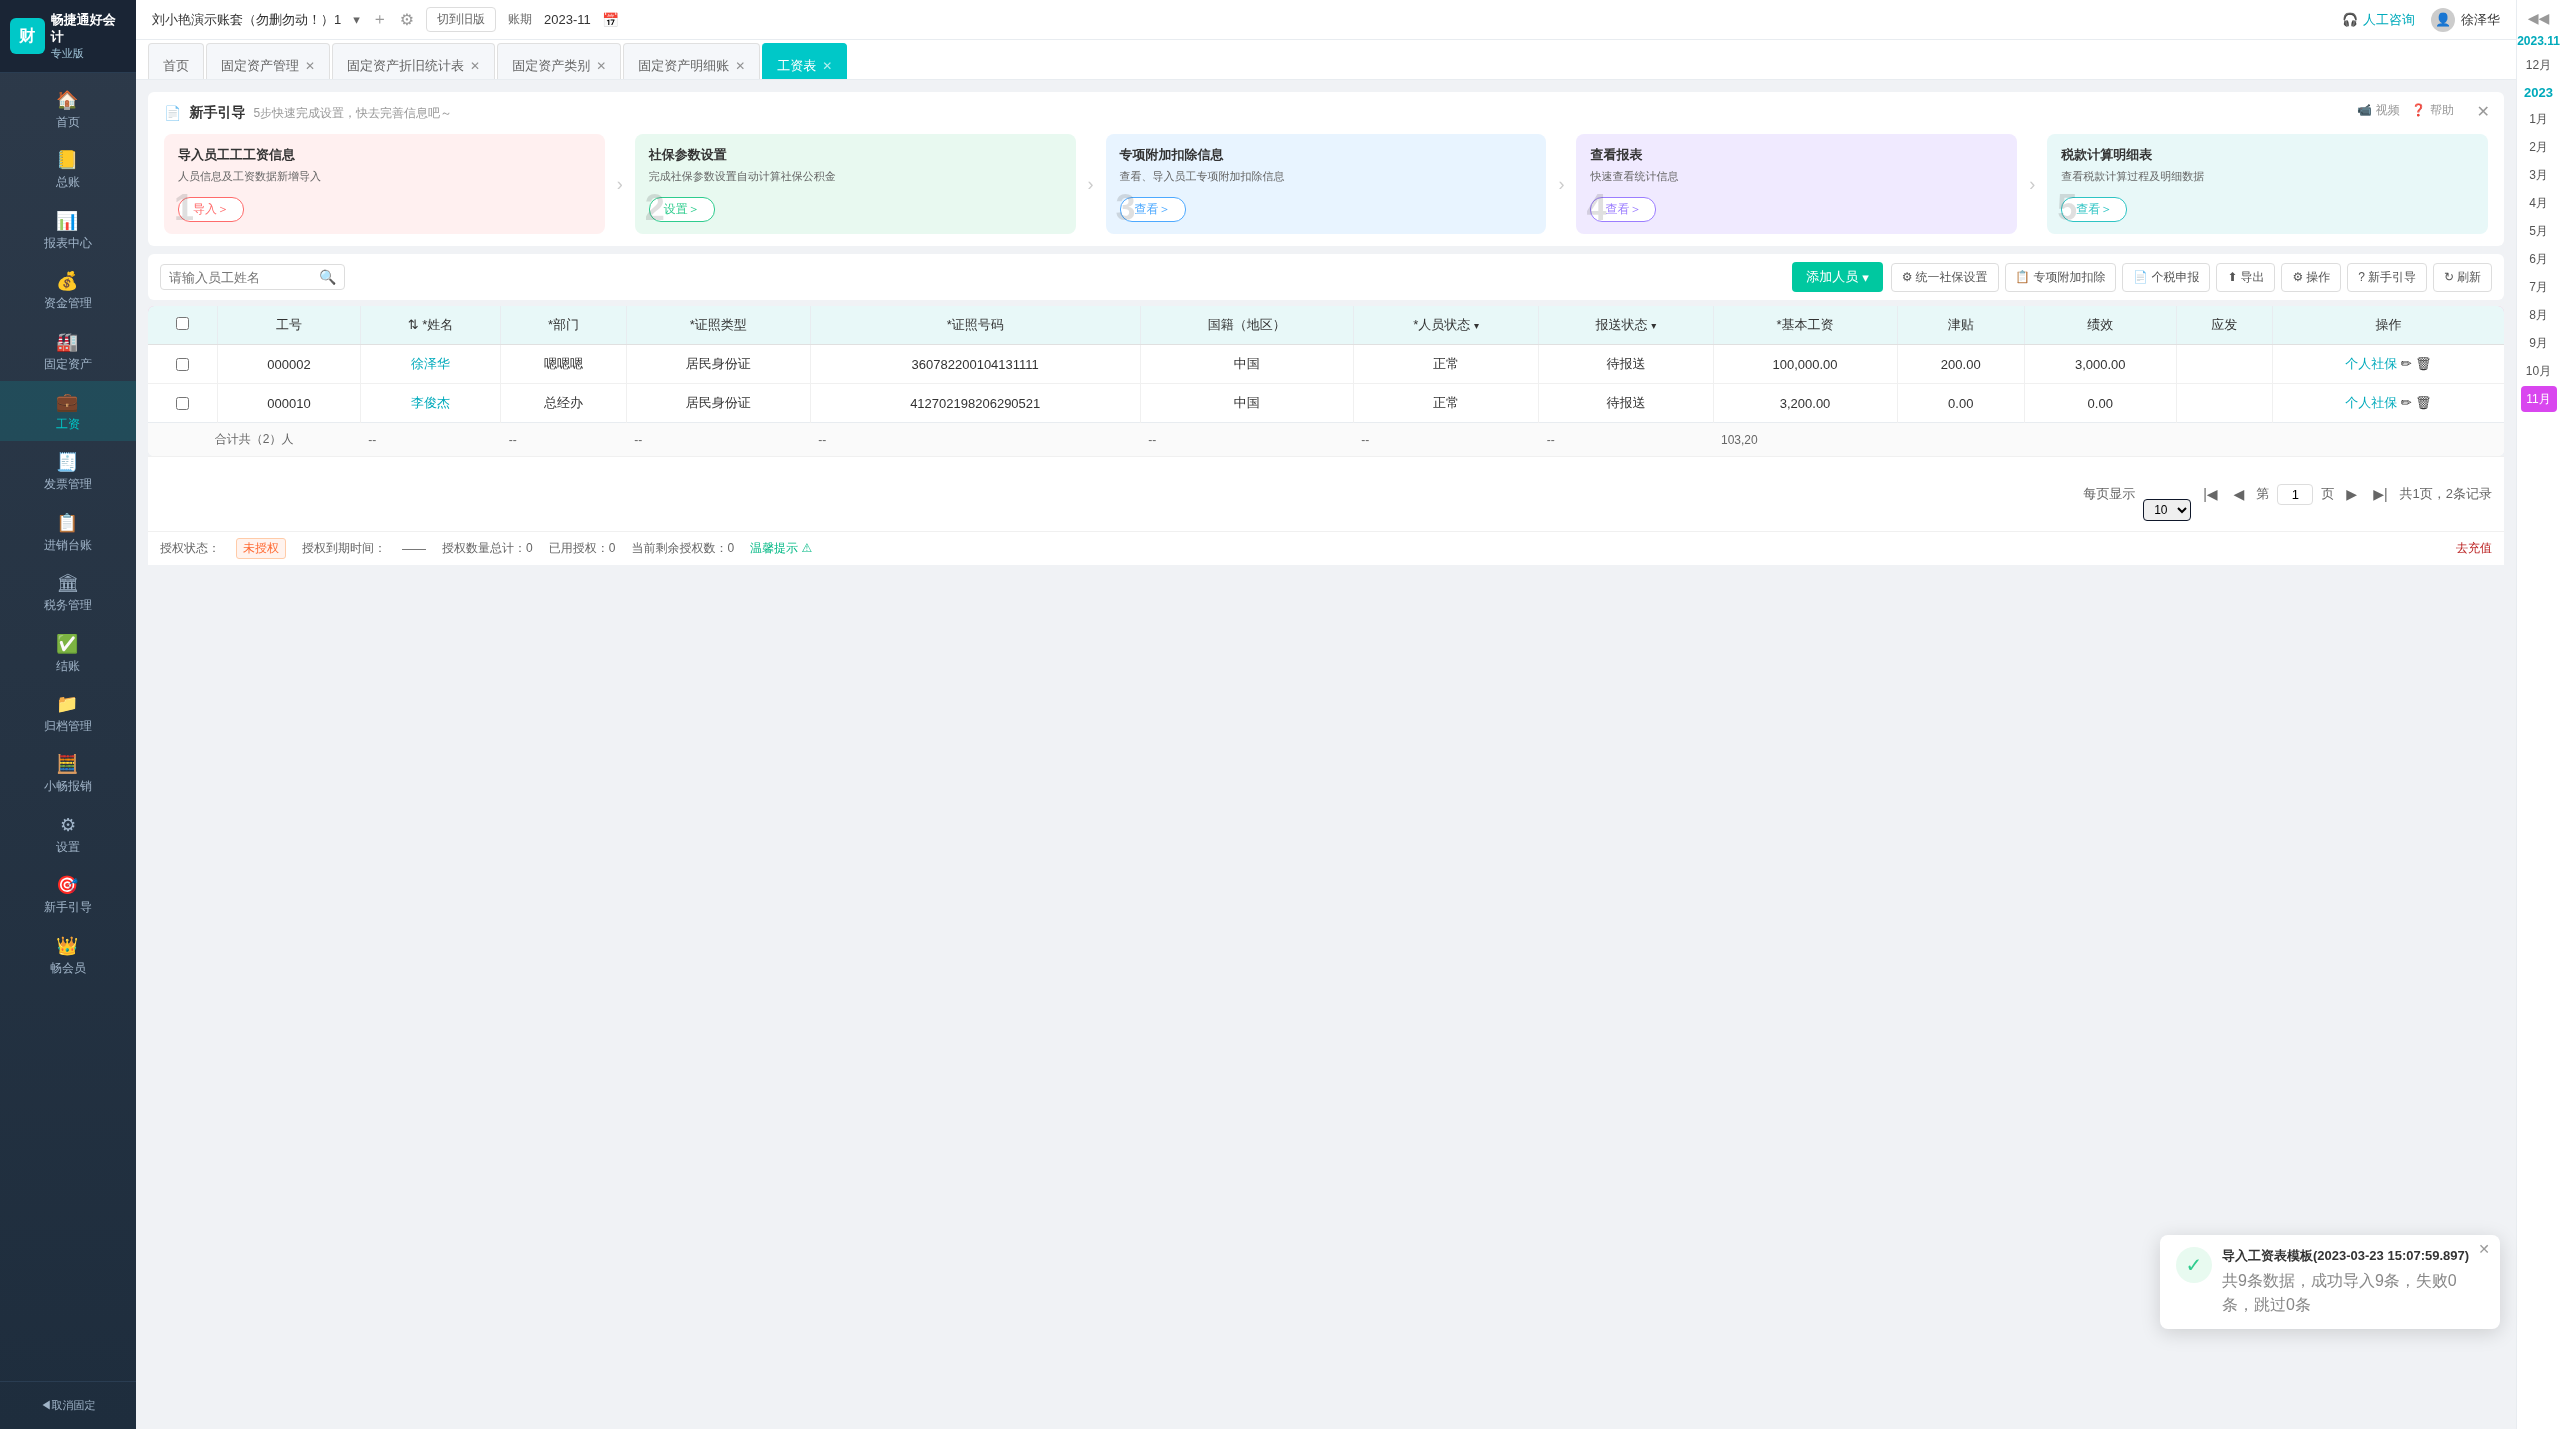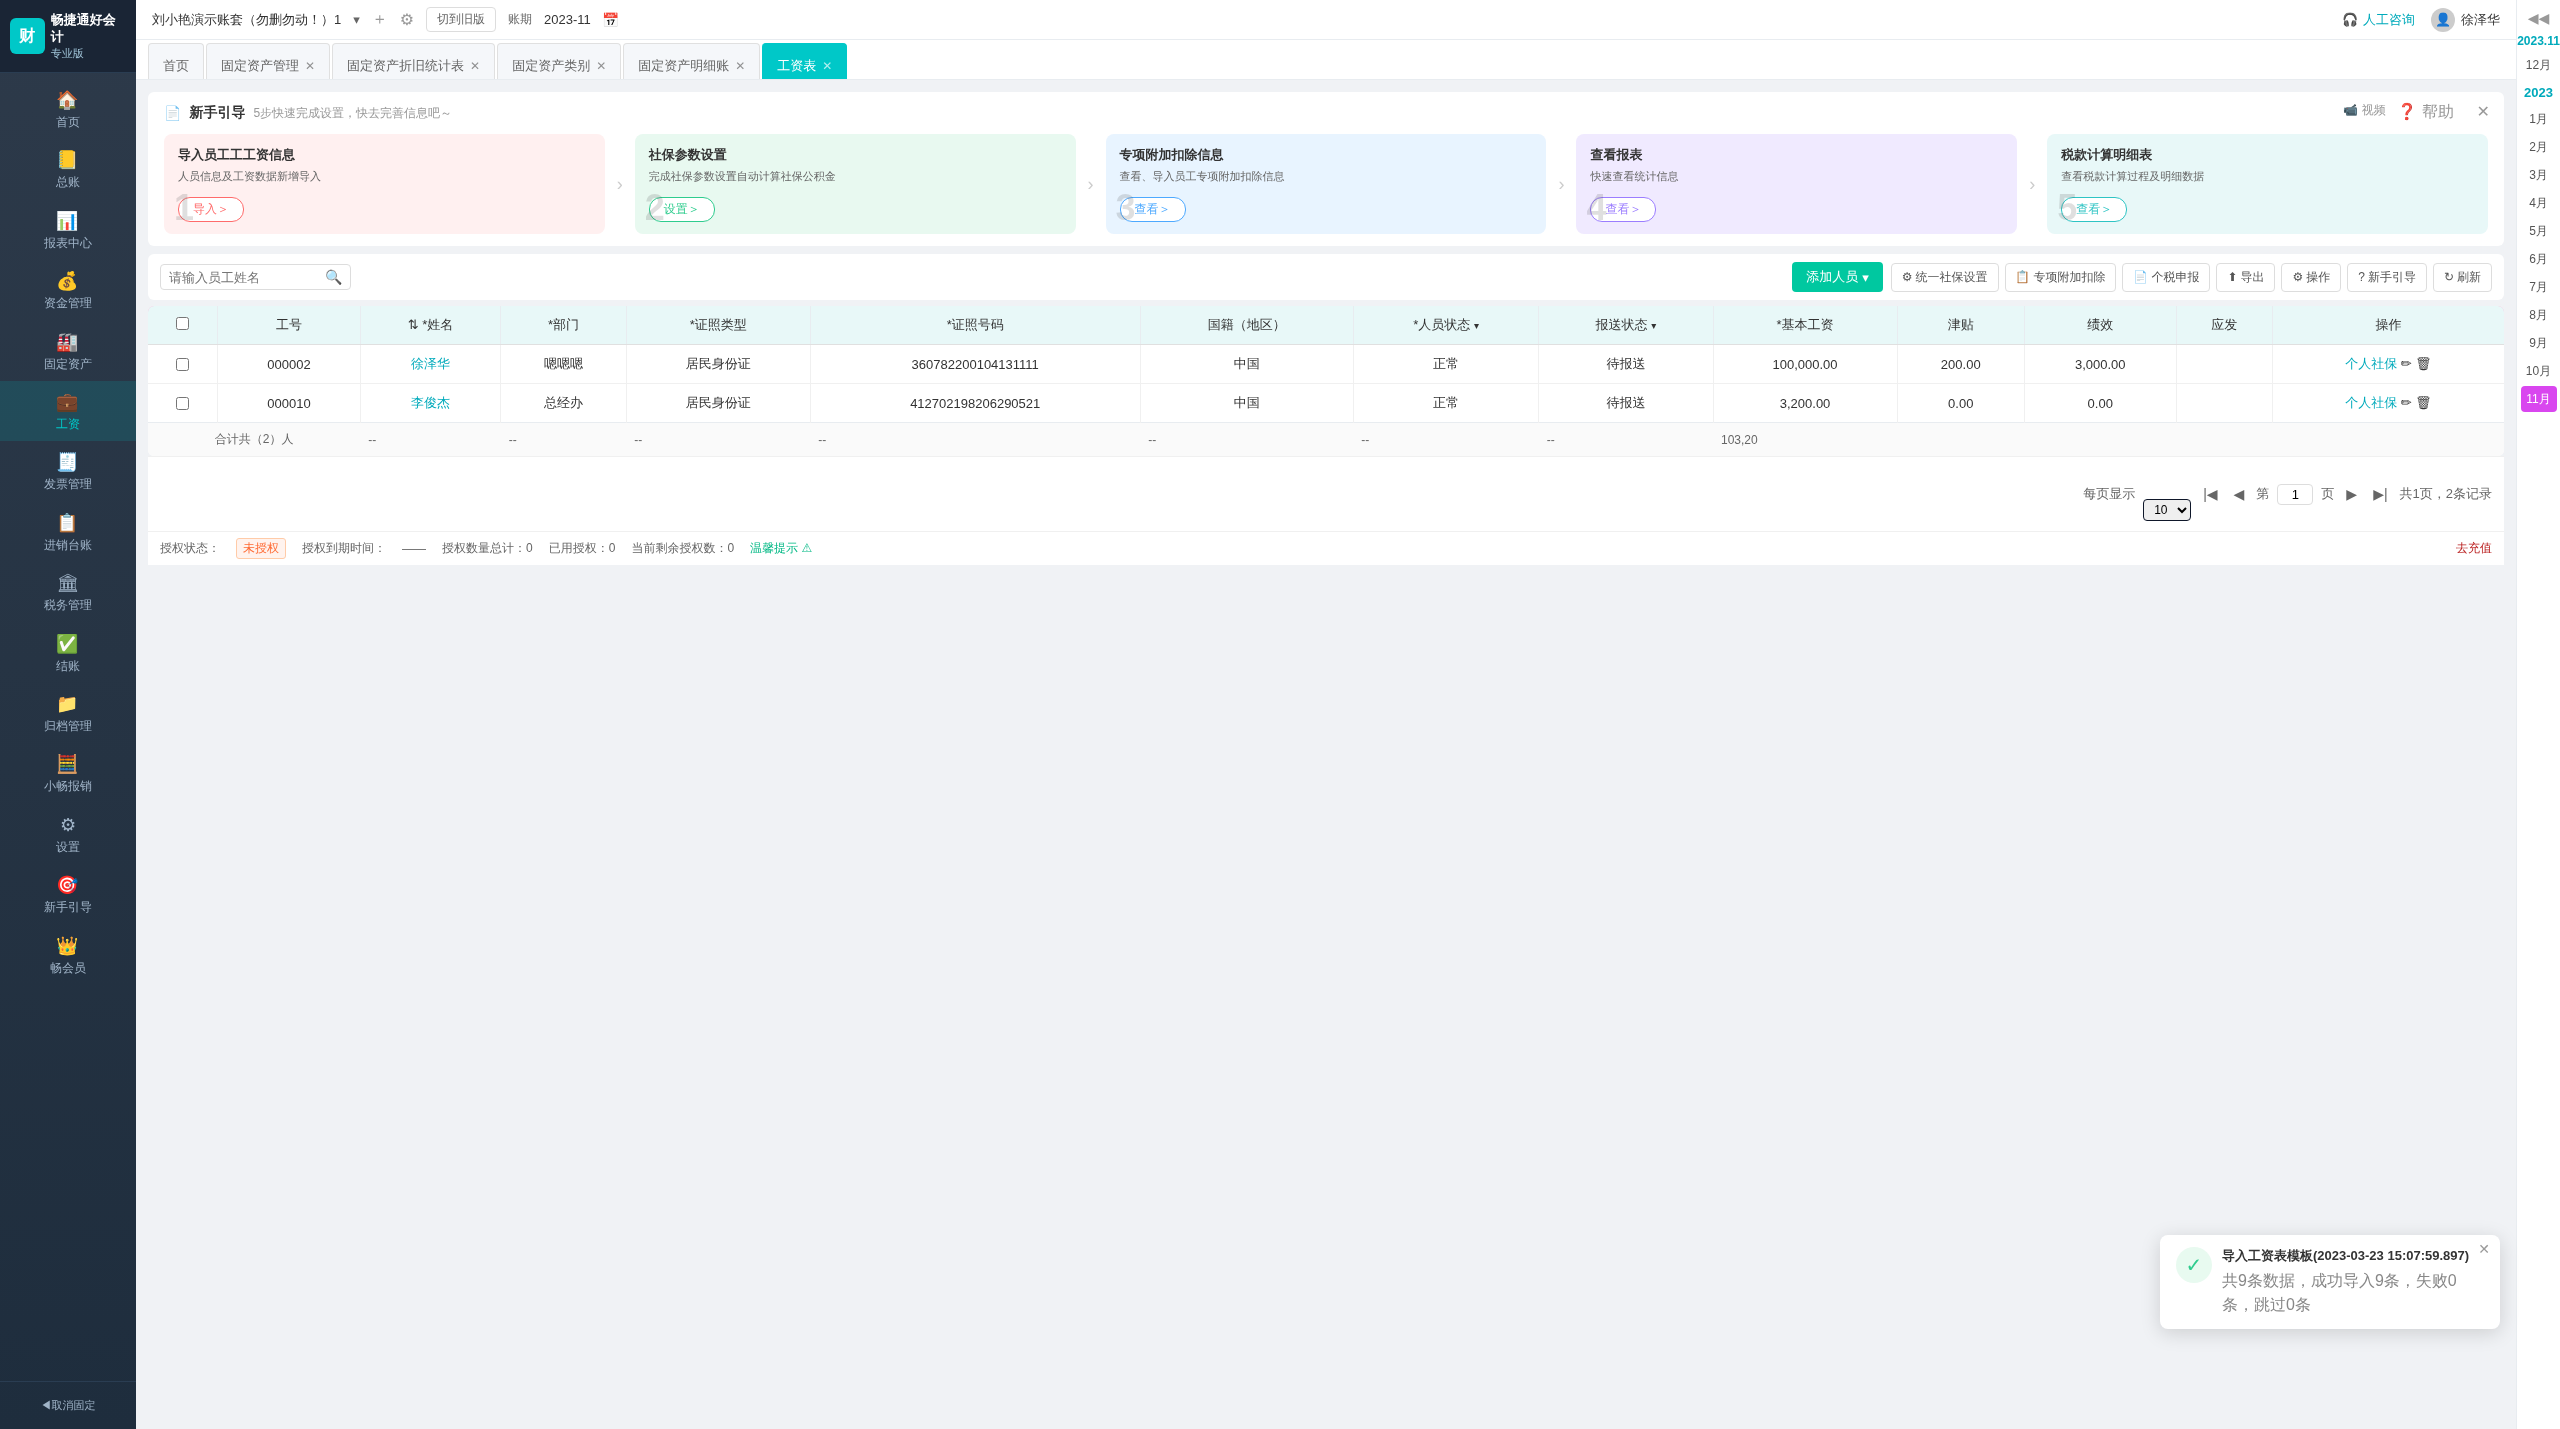--- a/index.html
+++ b/index.html
@@ -149,21 +149,21 @@
     .guide-help { position: absolute; top: 10px; right: 50px; font-size: 12px; color: #999; display: flex; gap: 12px; }
 
     
     .toolbar {
       background: #fff;
       padding: 8px 12px;
       margin: 0 12px 6px;
       border-radius: 6px;
       display: flex; align-items: center; gap: 8px;
     }
-    .search-input-wrap { display: flex; align-items: center; border: 1px solid #ddd; border-radius: 4px; padding: 4px 8px; gap: 6px; background: #fff; }
+    .search-input-wrap { display: flex; align-items: center; border: 1px solid #ddd; border-radius: 4px; padding: 4px 8px; background: #fff; }
     .search-input { border: none; outline: none; font-size: 13px; color: #666; width: 150px; background: transparent; }
     .search-icon { color: #999; font-size: 14px; cursor: pointer; }
     .add-person-btn {
       background: #00c8a0; color: #fff;
       border: none; border-radius: 4px;
       padding: 6px 14px; cursor: pointer;
       display: flex; align-items: center; gap: 4px;
       font-size: 13px; margin-left: auto;
     }
     .toolbar-actions { display: flex; align-items: center; gap: 6px; }
@@ -400,21 +400,21 @@
           <span>工资表</span>
           <span class="tab-close">✕</span>
         </div>
       </div>
 
     <div class="page-body">
 
       <div class="guide-panel">
         <div class="guide-help">
           <span style="color:#999;font-size:12px;">📹 <span>视频</span></span>
-          <span style="color:#999;font-size:16px;">❓ <span>帮助</span></span>
+          <span style="color:#999;font-size:12px;">❓ <span>帮助</span></span>
         </div>
         <div class="guide-close">✕</div>
         <div class="guide-title">
           <span>📄</span>
           <span>新手引导</span>
           <span class="guide-subtitle">5步快速完成设置，快去完善信息吧～</span>
         </div>
         <div class="guide-steps" id="guide-steps">
             <div class="guide-step step-1">
     <div class="step-num">1</div>

